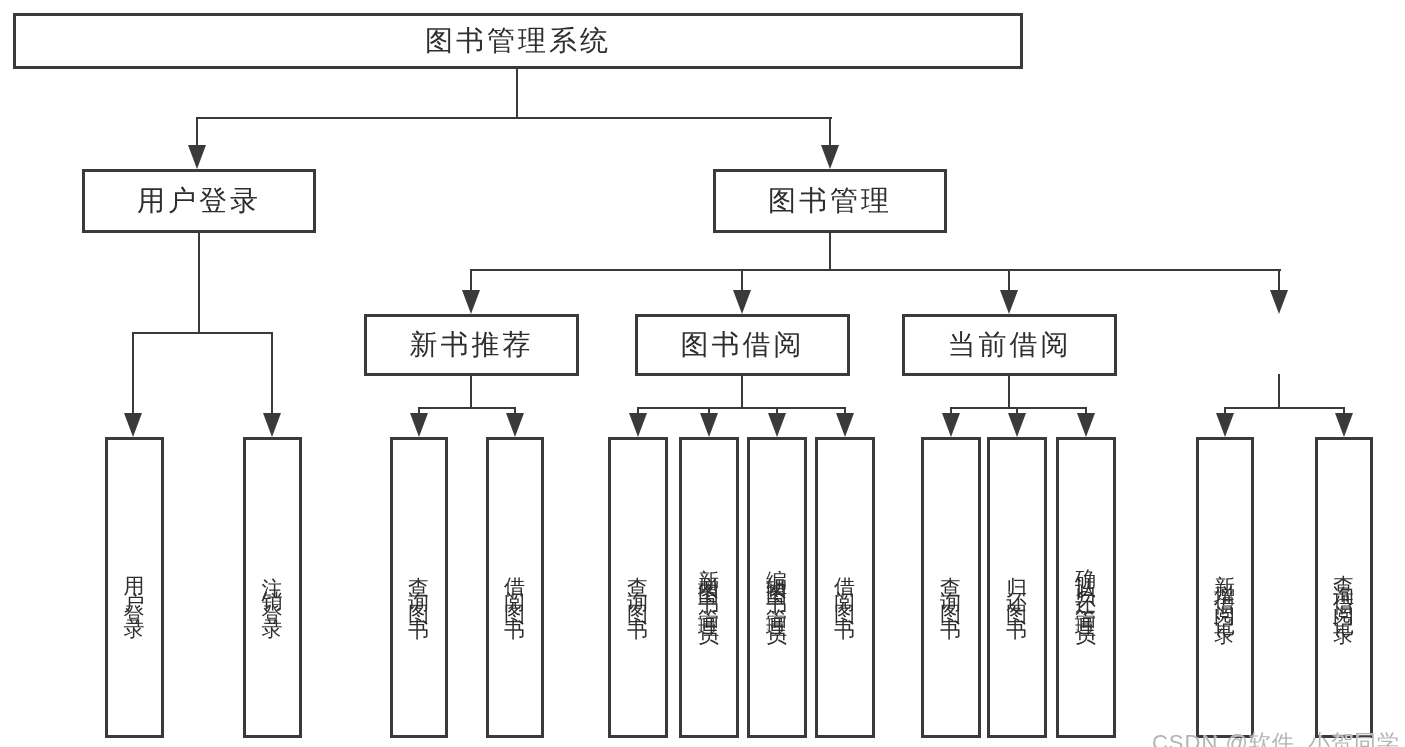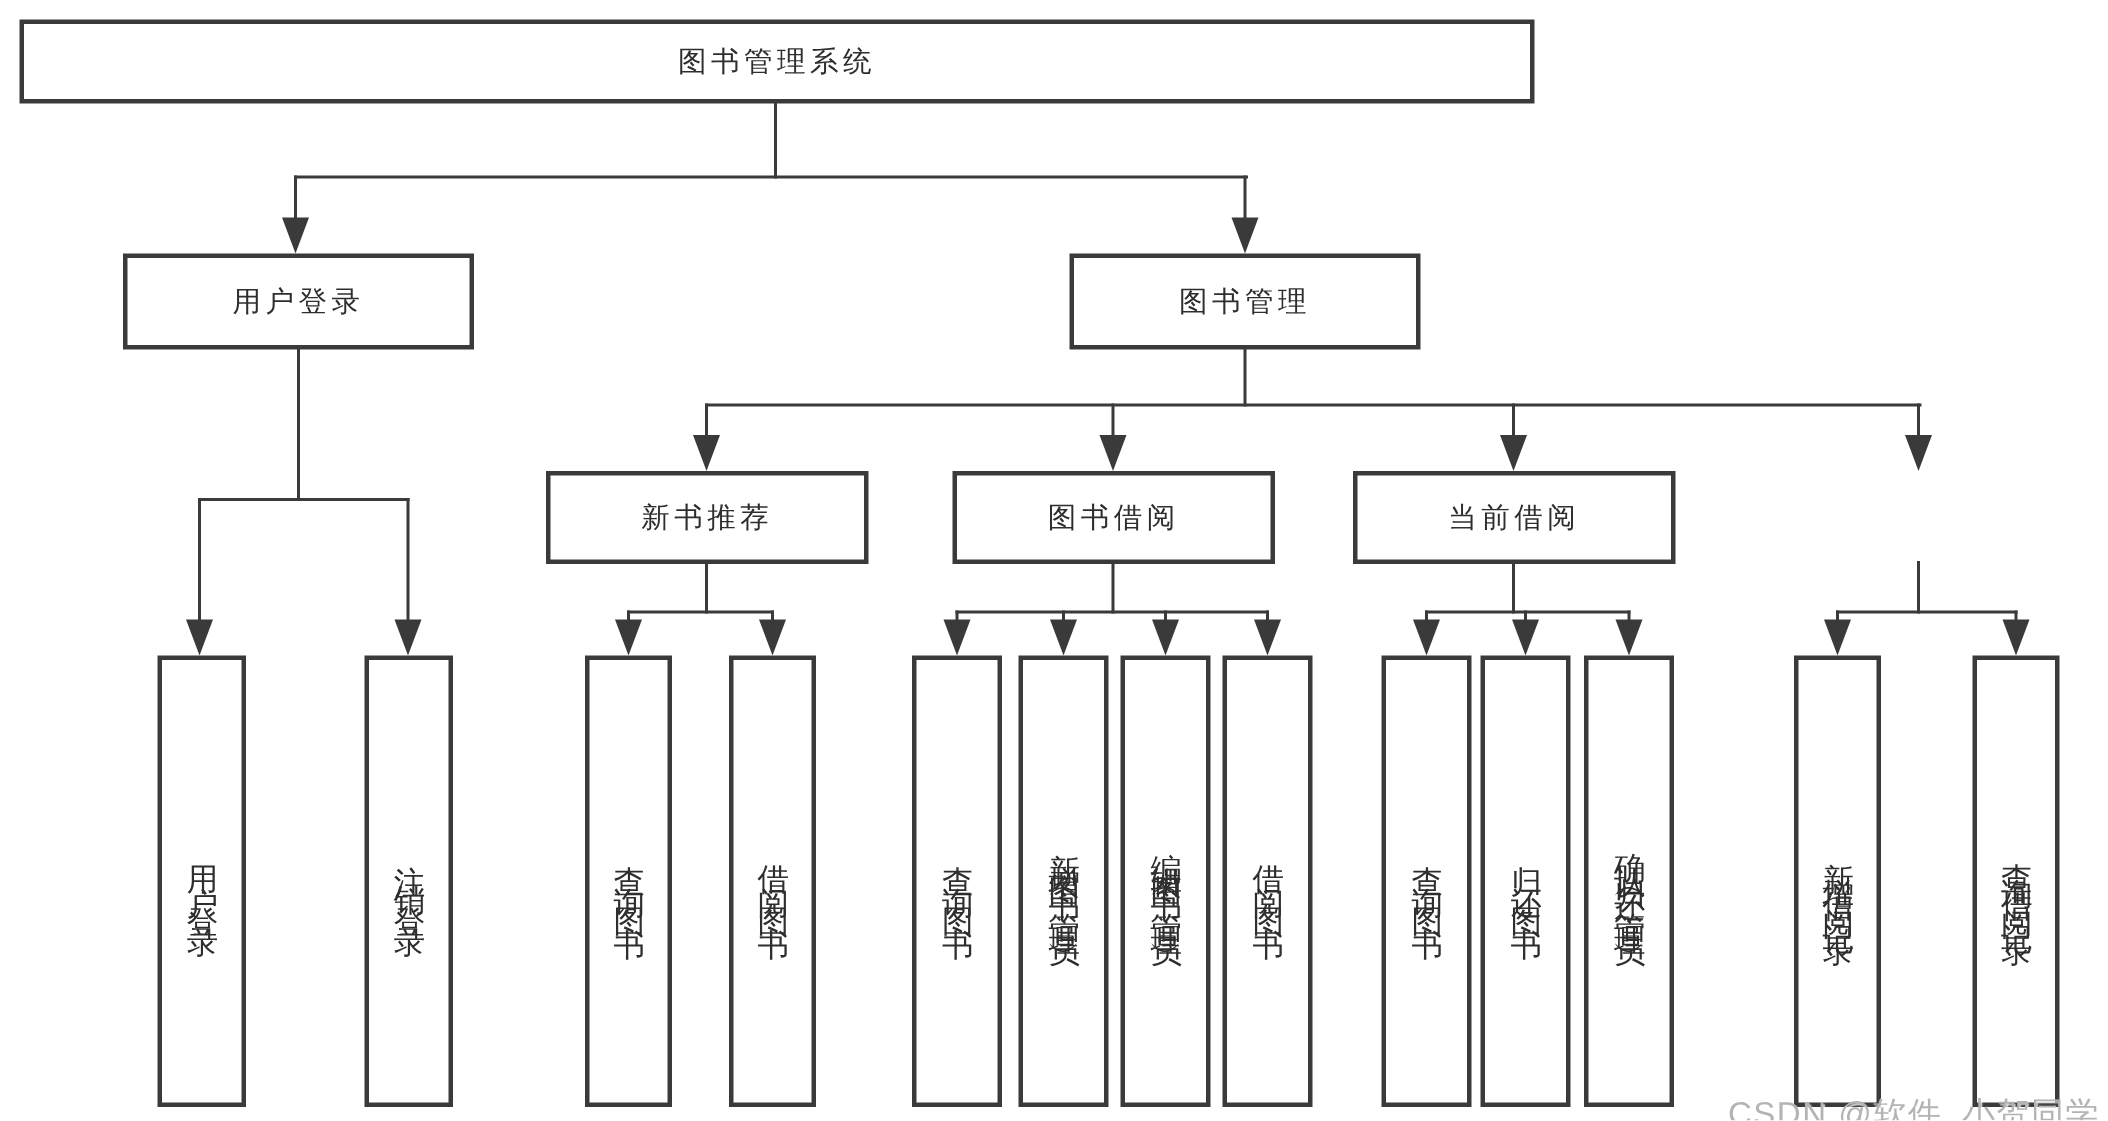--- a/index.html
+++ b/index.html
@@ -13,21 +13,21 @@
   .canvas{
     position:relative;width:1405px;height:747px;background:var(--bg);
     overflow:hidden;
   }
   .box{
     position:absolute;box-sizing:border-box;background:#fff;
     border:3px solid var(--line);
     display:flex;align-items:center;justify-content:center;
     color:var(--text);
   }
-  .hlabel{font-size:19px;letter-spacing:3px;white-space:nowrap;}
+  .hlabel{font-size:28px;letter-spacing:3px;white-space:nowrap;}
   .leaf{z-index:1;}
   .vtext{
     writing-mode:vertical-rl;text-orientation:mixed;
     font-size:21px;line-height:1;letter-spacing:14px;
     color:var(--text);white-space:nowrap;
   }
   .vtext.len6{letter-spacing:10px;}
   .vtext.len9{letter-spacing:8px;}
   .line{position:absolute;background:var(--line);}
   .ahead{

